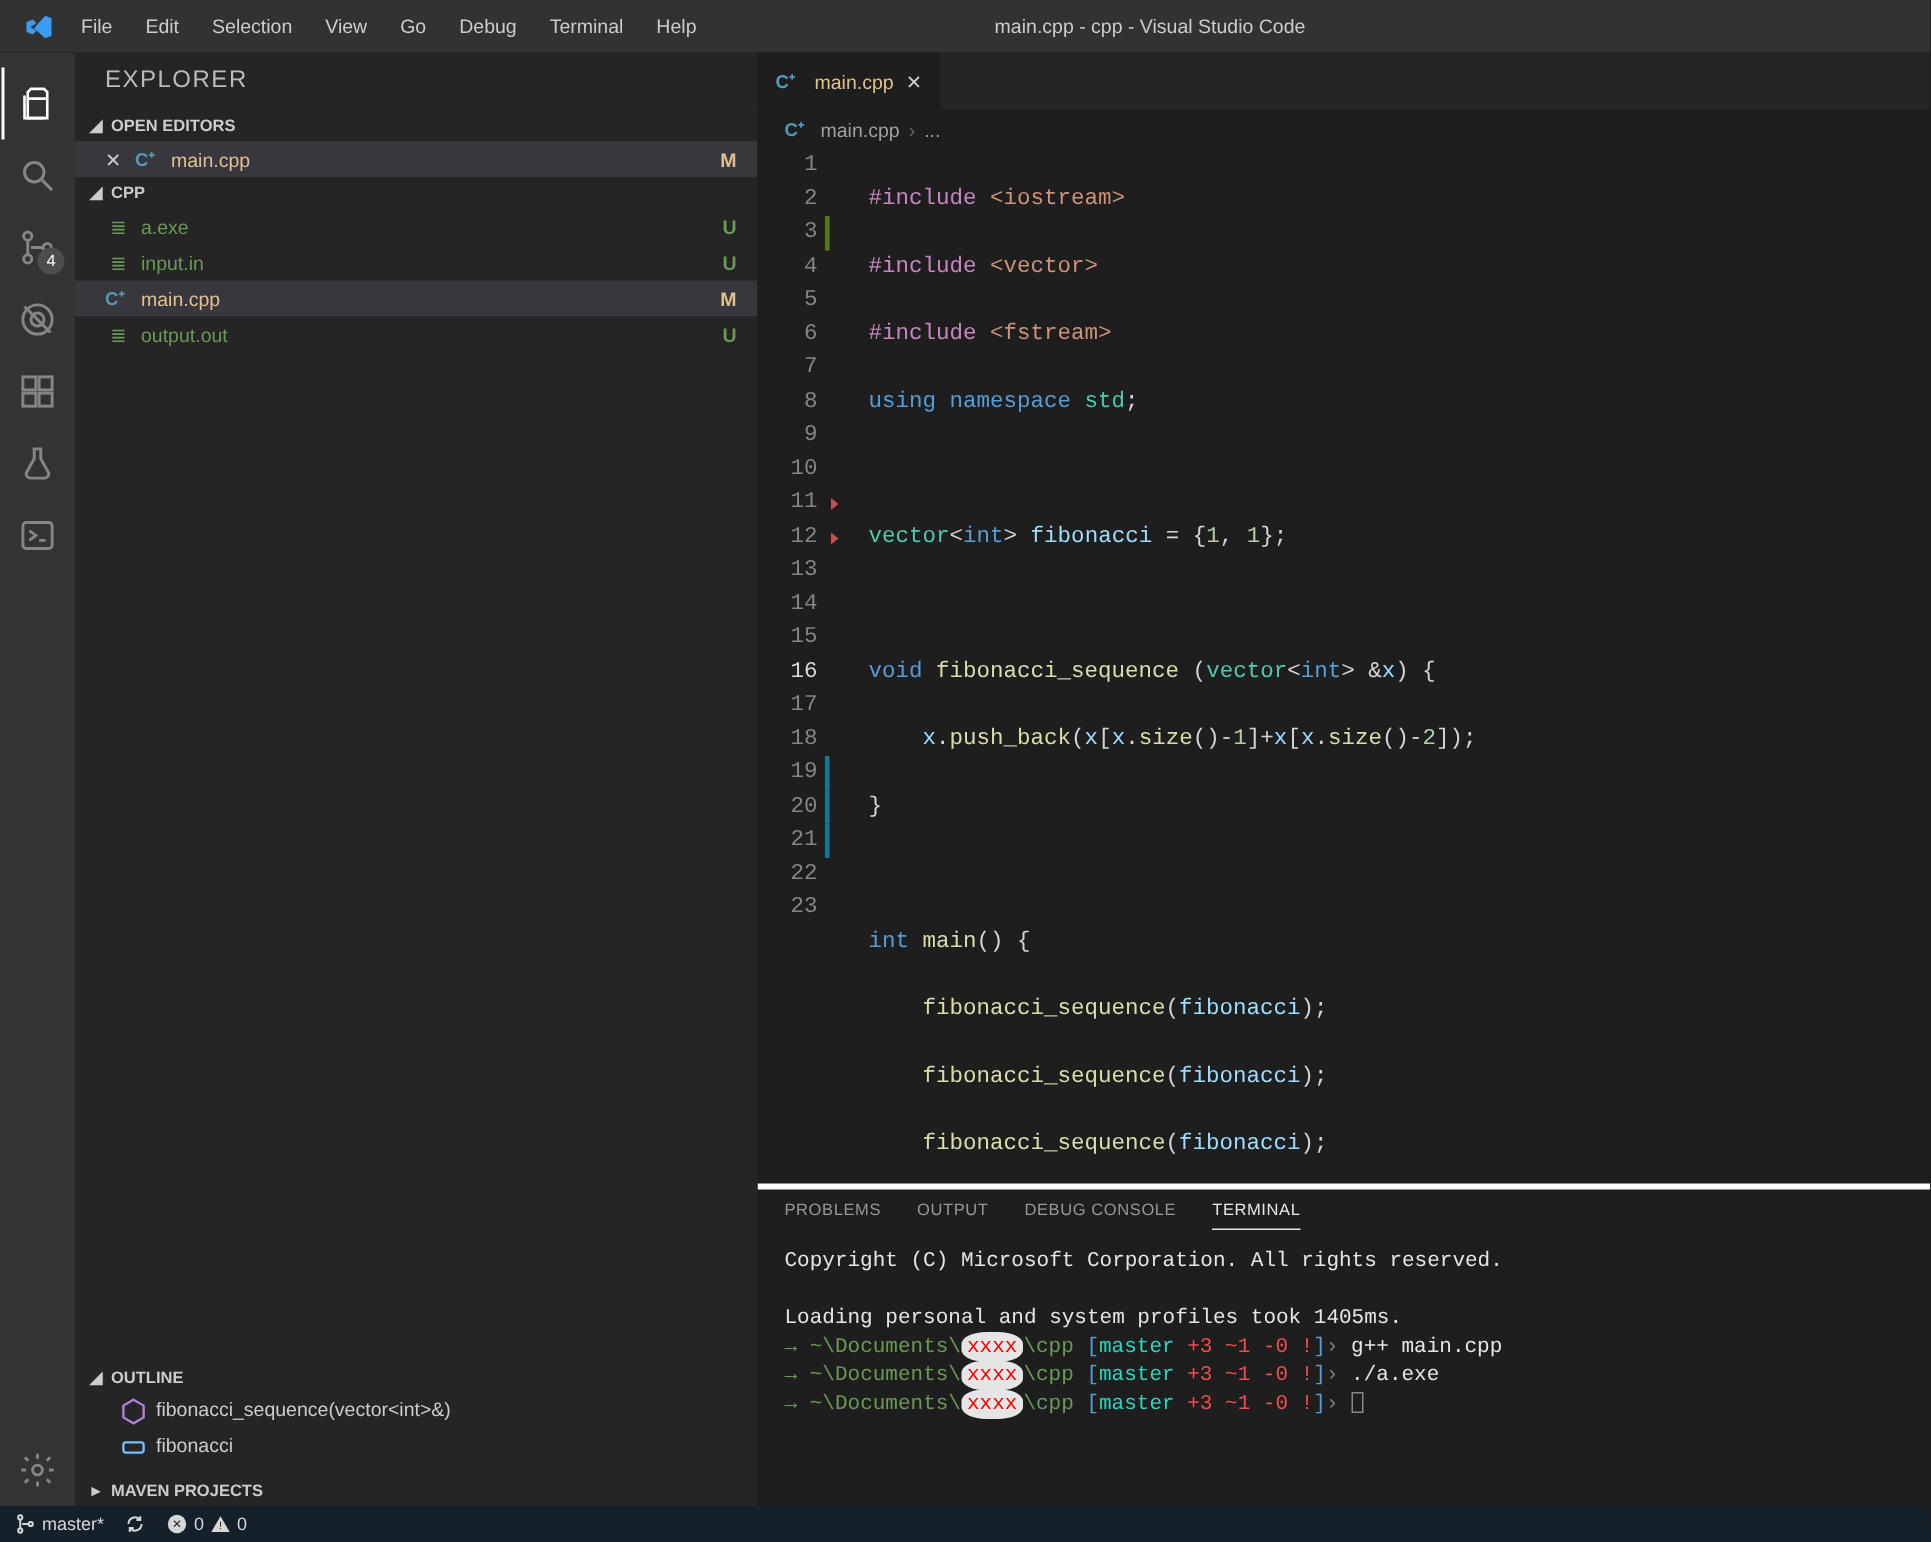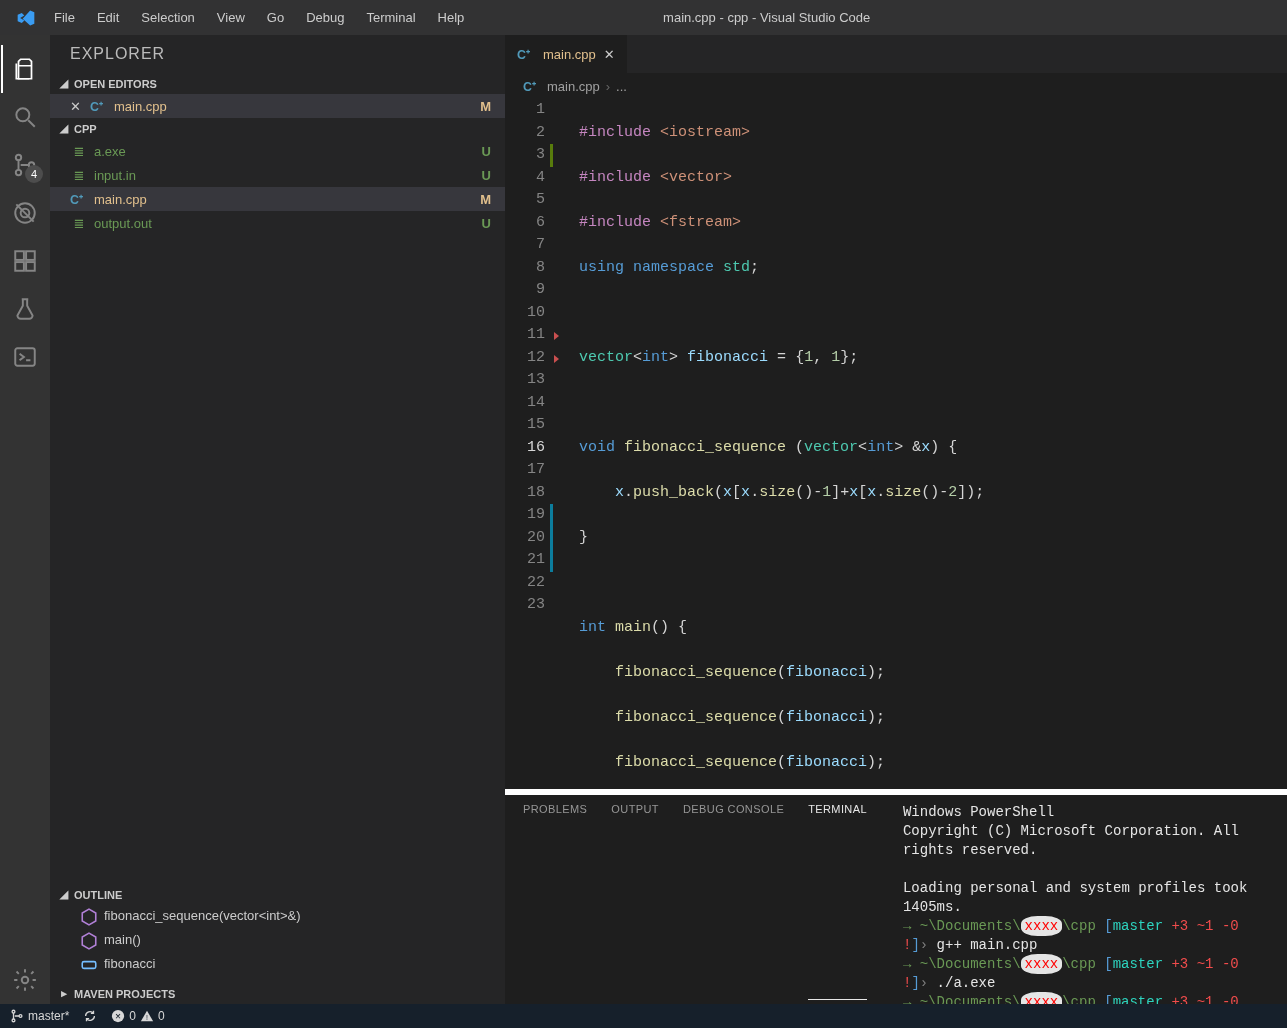--- a/index.html
+++ b/index.html
@@ -216,24 +216,24 @@
 .tok-str { color: #ce9178; }
 .tok-type { color: #4ec9b0; }
 .tok-type2 { color: #569cd6; }
 .tok-fn { color: #dcdcaa; }
 .tok-var { color: #9cdcfe; }
 .tok-num { color: #b5cea8; }
 .tok-op { color: #d4d4d4; }
 .tok-punc { color: #d4d4d4; }
 .panel {
   height: 215px;
-  border-top: 6px solid #ffffff;
+  border-top: 4px solid #ffffff;
   background: #1e1e1e;
   display: flex;
-  flex-direction: row;
+  flex-direction: column;
 }
 .panel-tabs {
   display: flex;
   gap: 24px;
   padding: 8px 18px 4px;
   font-size: 11px;
   letter-spacing: 0.4px;
 }
 .panel-tab { color: #969696; cursor: pointer; padding-bottom: 6px; }
 .panel-tab.active { color: #e7e7e7; border-bottom: 1px solid #e7e7e7; }
@@ -400,28 +400,20 @@
         <span class="chev">◢</span>
         <span>OUTLINE</span>
       </div>
       <div class="outline-row">
         <span class="outline-icon">
             <svg viewBox="0 0 16 16" fill="none" stroke="#b180d7" stroke-width="1.4">
               <path d="M8 1l6 3.5v7L8 15l-6-3.5v-7z"></path>
             </svg>
           </span>
         <span>fibonacci_sequence(vector&lt;int&gt;&amp;)</span>
-      </div>
-      <div class="outline-row">
-        <span class="outline-icon">
-            <svg viewBox="0 0 16 16" fill="none" stroke="#b180d7" stroke-width="1.4">
-              <path d="M8 1l6 3.5v7L8 15l-6-3.5v-7z"></path>
-            </svg>
-          </span>
-        <span>main()</span>
       </div>
       <div class="outline-row">
         <span class="outline-icon">
             <svg viewBox="0 0 16 16" fill="none" stroke="#75beff" stroke-width="1.4">
               <rect x="2" y="5" width="12" height="6" rx="1.5"></rect>
             </svg>
           </span>
         <span>fibonacci</span>
       </div>
 
@@ -509,21 +501,20 @@
     </div>
 
     <div class="panel">
       <div class="panel-tabs">
         <div class="panel-tab">PROBLEMS</div>
         <div class="panel-tab">OUTPUT</div>
         <div class="panel-tab">DEBUG CONSOLE</div>
         <div class="panel-tab active">TERMINAL</div>
       </div>
       <div class="terminal">
-<div>Windows PowerShell</div>
 <div>Copyright (C) Microsoft Corporation. All rights reserved.</div>
 <div style="height:19px"></div>
 <div>Loading personal and system profiles took 1405ms.</div>
 <div><span class="term-green">→ </span><span class="term-green">~\Documents\</span><span class="term-redblob">xxxx</span><span class="term-green">\cpp</span> <span class="term-blue">[</span><span class="term-cyan">master</span> <span class="term-red">+3 ~1 -0 !</span><span class="term-blue">]</span><span class="term-gray">› </span><span>g++ main.cpp</span></div>
 <div><span class="term-green">→ </span><span class="term-green">~\Documents\</span><span class="term-redblob">xxxx</span><span class="term-green">\cpp</span> <span class="term-blue">[</span><span class="term-cyan">master</span> <span class="term-red">+3 ~1 -0 !</span><span class="term-blue">]</span><span class="term-gray">› </span><span>./a.exe</span></div>
 <div><span class="term-green">→ </span><span class="term-green">~\Documents\</span><span class="term-redblob">xxxx</span><span class="term-green">\cpp</span> <span class="term-blue">[</span><span class="term-cyan">master</span> <span class="term-red">+3 ~1 -0 !</span><span class="term-blue">]</span><span class="term-gray">› </span><span style="display:inline-block;width:8px;height:14px;border:1px solid #888;vertical-align:middle;"></span></div>
       </div>
     </div>
   </div>
 </div>

